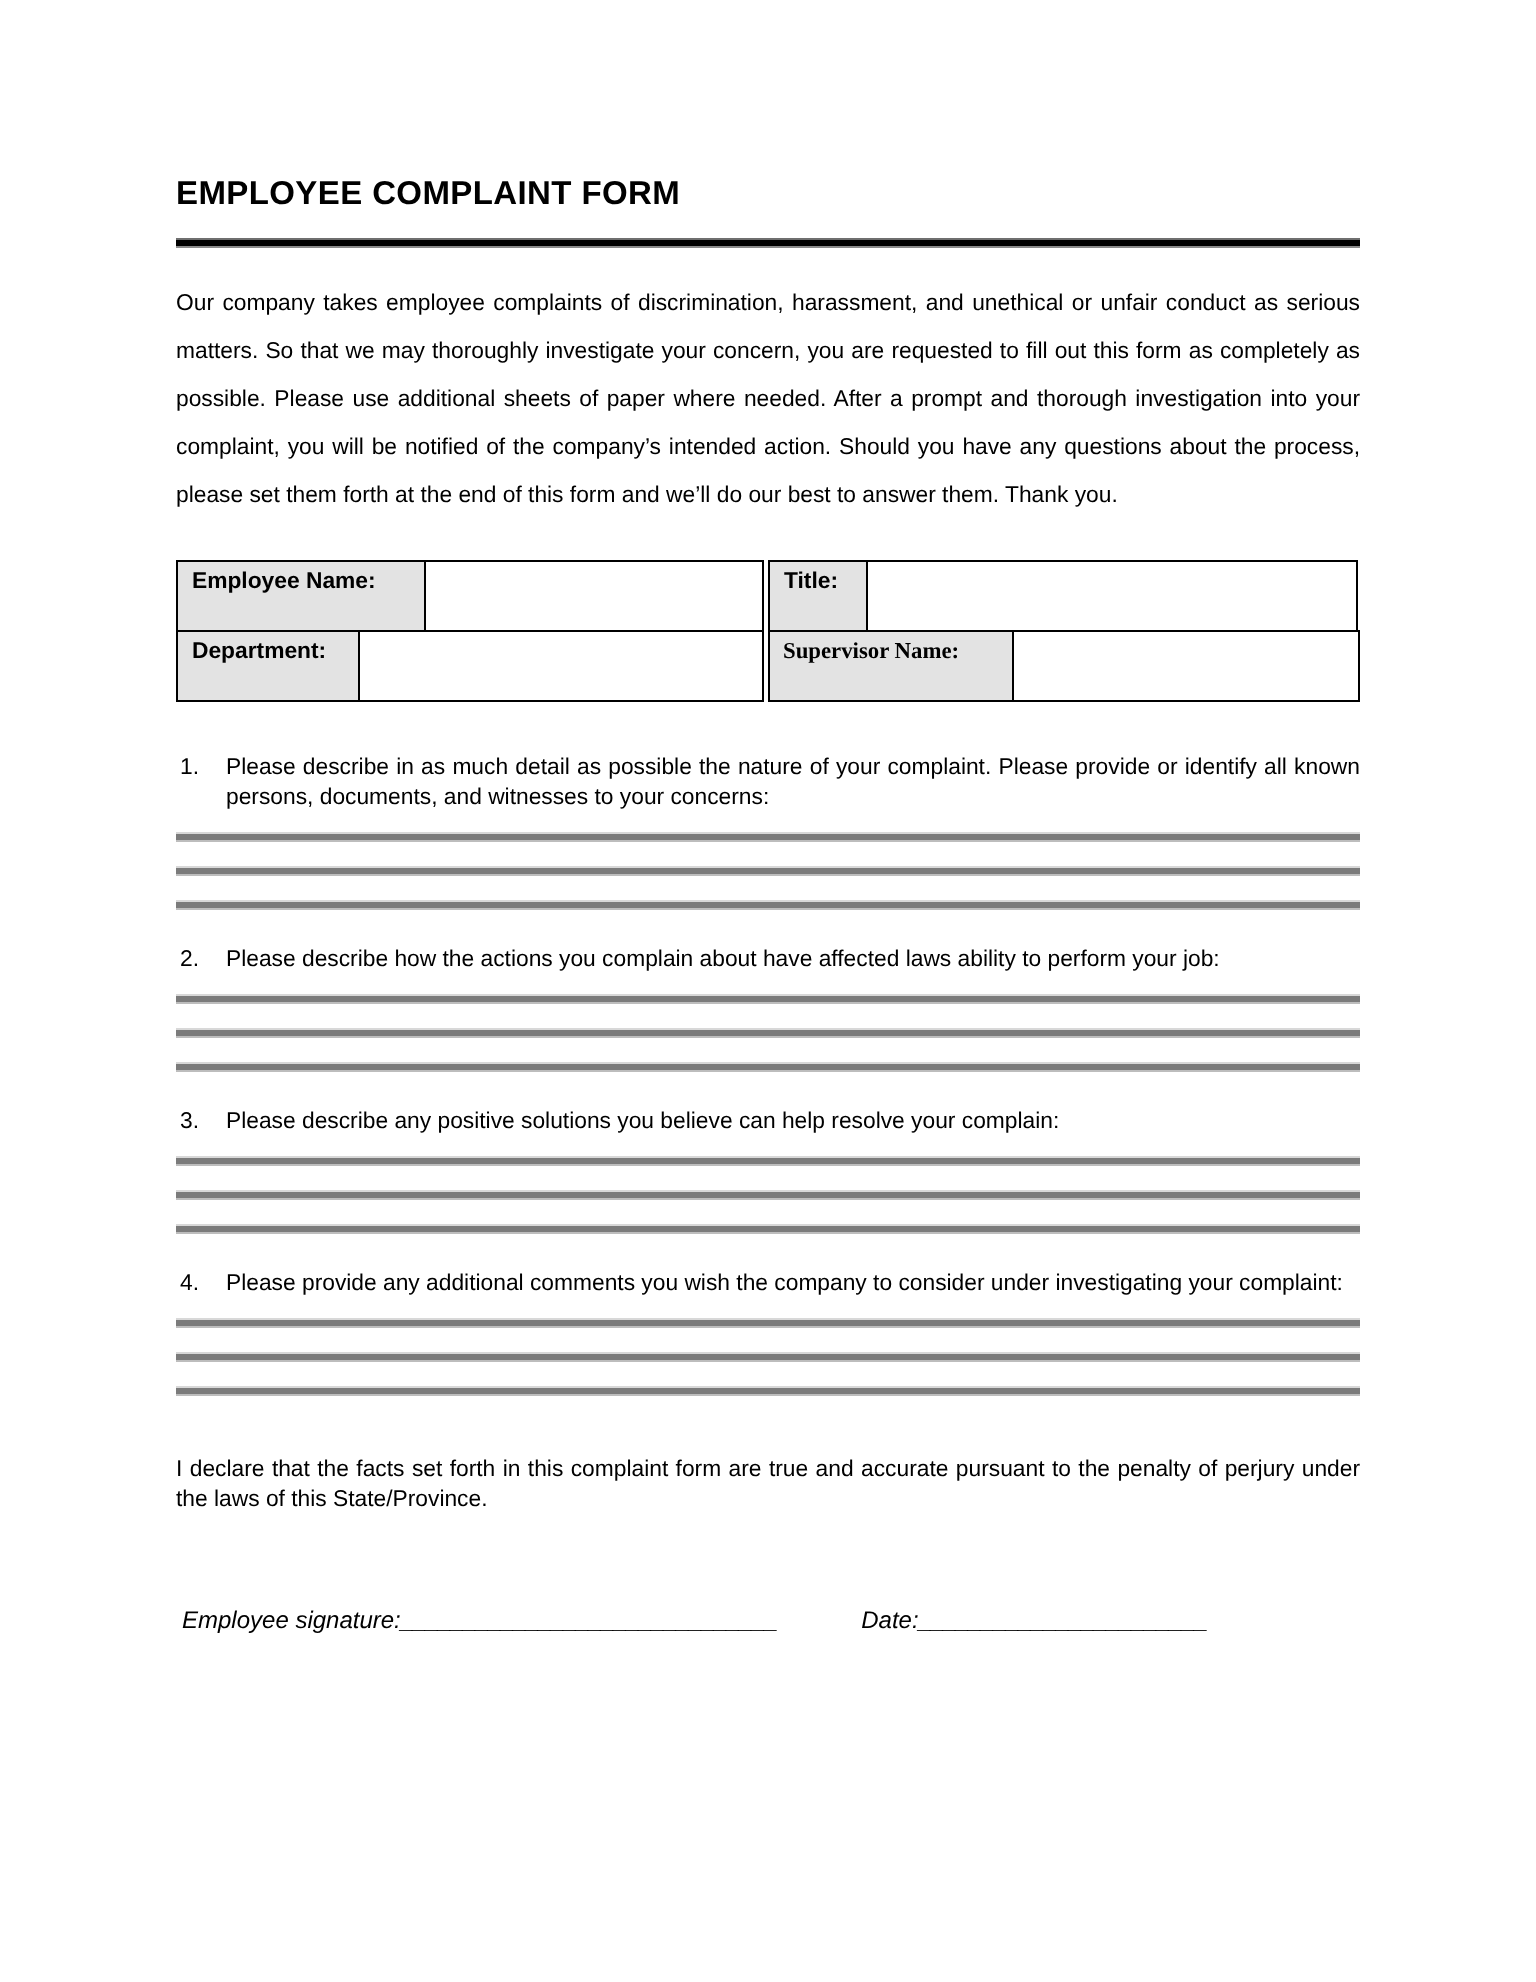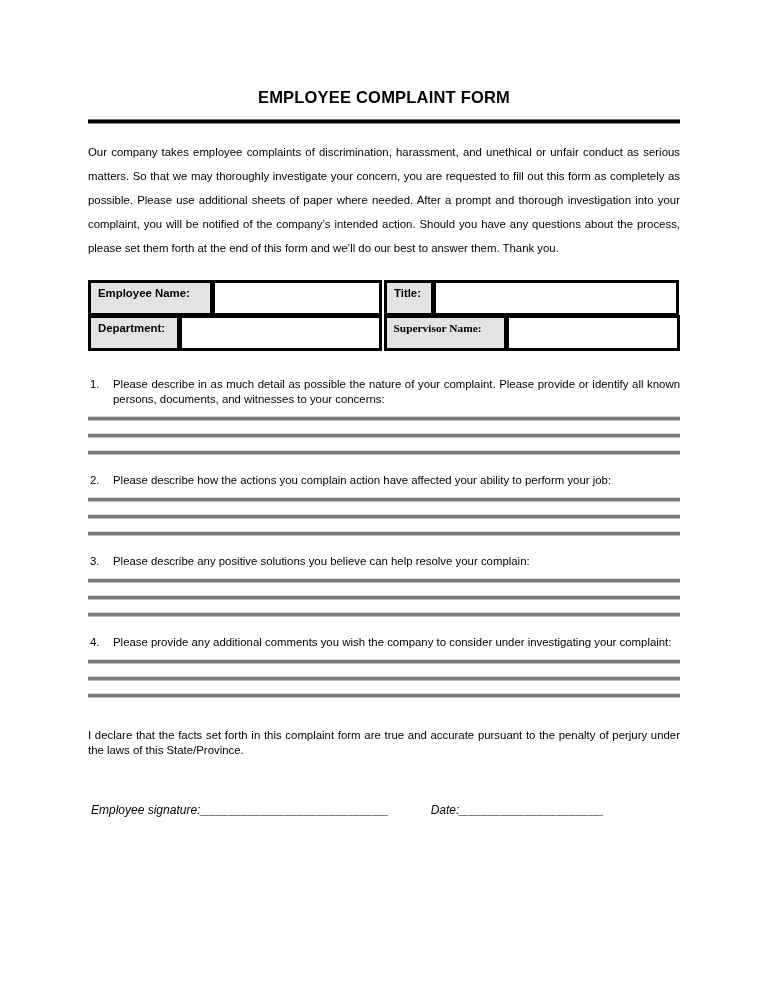--- a/index.html
+++ b/index.html
@@ -24,21 +24,20 @@
     position: absolute;
     left: 88px;
     top: 0;
     width: 592px;
   }
 
   
   .form-title {
     margin: 0;
     padding-top: 88px;
-    text-align: center;
     font-size: 16.5px;
     font-weight: bold;
     letter-spacing: 0.2px;
     line-height: 1.2;
   }
   .title-rule {
     margin-top: 11px;
     height: 3px;
     background: #000000;
     border-top: 1px solid #6f6f6f;
@@ -60,21 +59,21 @@
     width: 592px;
   }
   .info-row {
     display: flex;
     align-items: stretch;
   }
   .info-row.row2 {
     margin-top: -1px;
   }
   .cell {
-    border: 3px solid #000000;
+    border: 1px solid #000000;
     box-sizing: border-box;
     height: 36px;
     line-height: 20px;
     font-size: 11.4px;
   }
   .cell.label {
     background: #e3e3e3;
     font-weight: bold;
     padding-left: 7px;
     white-space: nowrap;
@@ -198,21 +197,21 @@
         <div class="answer-lines">
           <div class="answer-line"></div>
           <div class="answer-line"></div>
           <div class="answer-line"></div>
         </div>
       </div>
 
       <div class="question-block">
         <div class="q-line">
           <span class="q-num">2.</span>
-          <span class="q-text nojustify">Please describe how the actions you complain action have affected your ability to perform your job:</span>
+          <span class="q-text nojustify">Please describe how the actions you complain about have affected laws ability to perform your job:</span>
         </div>
         <div class="answer-lines">
           <div class="answer-line"></div>
           <div class="answer-line"></div>
           <div class="answer-line"></div>
         </div>
       </div>
 
       <div class="question-block">
         <div class="q-line">

